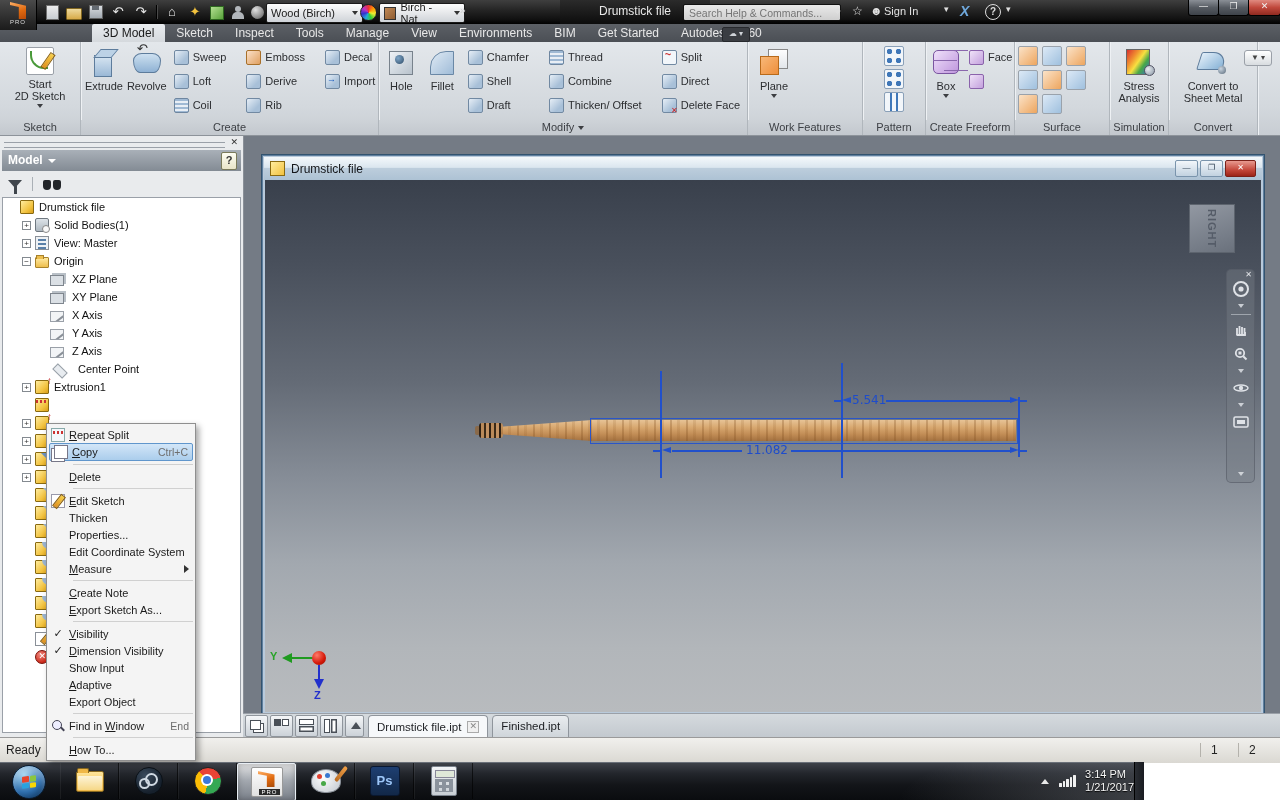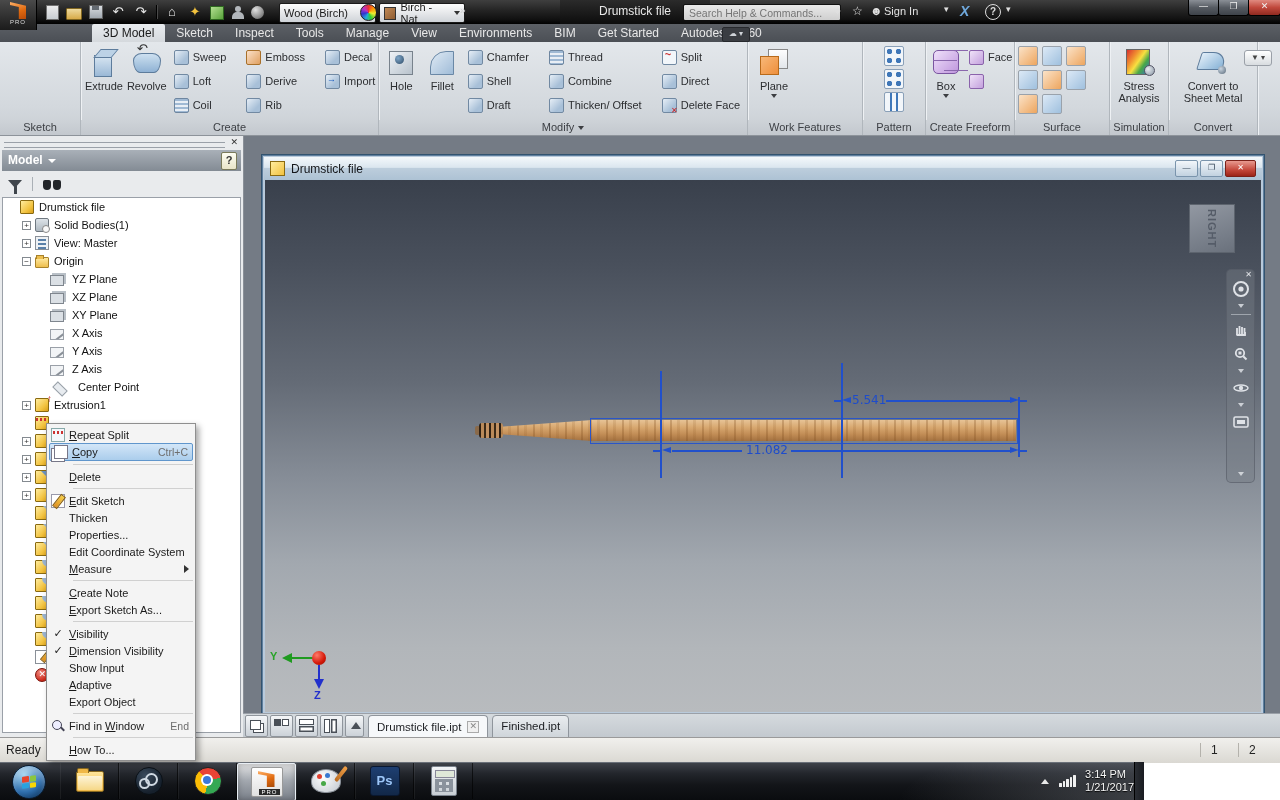--- a/index.html
+++ b/index.html
@@ -24,21 +24,21 @@
   .glyph{color:#e8e8e8;font-size:13px;line-height:16px;text-align:center;width:16px}
   .qsep{width:1px;height:14px;background:#000;box-shadow:1px 0 0 #4a4a4a}
   .qi-cube{width:12px;height:12px;background:linear-gradient(135deg,#bff09a,#5faf3f);border:1px solid #2f6f1f;margin-top:2px}
   .qi-ball{width:13px;height:13px;border-radius:50%;background:radial-gradient(circle at 35% 30%,#f2f2f2,#9a9a9a 60%,#5a5a5a)}
   .qi-person{width:13px;height:13px;position:relative}
   .qi-person::before{content:"";position:absolute;left:4px;top:0;width:6px;height:6px;border-radius:50%;background:#bfc4c9}
   .qi-person::after{content:"";position:absolute;left:1px;top:6px;width:12px;height:7px;border-radius:5px 5px 0 0;background:#bfc4c9}
   .tsel{height:18px;background:linear-gradient(180deg,#fdfdfd,#cfd3d8);border:1px solid #1a1a1a;border-radius:2px;
     display:flex;align-items:center;font-size:11px;color:#1a1a1a;padding:0 4px;gap:4px}
   .tsel .tarr{width:0;height:0;border-left:3.5px solid transparent;border-right:3.5px solid transparent;border-top:4px solid #333;margin-left:auto}
-  #matSel{left:279px;top:3px;width:87px}
+  #matSel{left:266px;top:3px;width:87px}
   #wheel{left:360px;top:4px;width:15px;height:15px;border-radius:50%;
     background:conic-gradient(#e33,#f90,#ee3,#3c3,#2ad,#33c,#b3c,#e33);border:1px solid #222}
   #appSel{left:379px;top:3px;width:76px}
   .swatch{width:11px;height:11px;background:linear-gradient(135deg,#c08a58,#8f5c30);border:1px solid #333}
   .chev2{color:#cfcfcf;font-size:10px}
   #docTitle{position:absolute;left:560px;top:0;width:150px;height:24px;background:linear-gradient(180deg,#2b2b2b,#0c0c0c);
     color:#e8e8e8;font-size:12px;text-align:center;line-height:23px}
   #searchBox{position:absolute;left:683px;top:4px;width:146px;height:15px;background:linear-gradient(180deg,#e9e9e9,#cfcfcf);
     border:1px solid #111;border-radius:2px;font-size:10.5px;color:#5a5a5a;padding:0 5px;font-family:"Liberation Sans",sans-serif}
   .tico{position:absolute;top:4px;color:#e0e0e0;font-size:12px}
@@ -368,20 +368,28 @@
       <span class="rtab">Environments</span>
       <span class="rtab">BIM</span>
       <span class="rtab">Get Started</span>
       <span class="rtab">Autodesk A360</span>
     </div>
   <div id="cloudbtn">☁ ▾</div>
 </div>
 
 <div id="ribbon">
   <div class="panel" style="width:80px">
+    <div class="pbody" style="justify-content:center">
+      <div class="lbtn" style="width:64px">
+        <span class="lic lic-start2d"></span>
+        <span class="lbl">Start
+2D Sketch</span>
+        <span class="darr"></span>
+      </div>
+    </div>
     <div class="plabel">
         <span>Sketch</span>
       </div>
   </div>
 
   <div class="panel" style="width:297px">
     <div class="pbody">
       <div class="lbtn">
         <span class="lic lic-extrude"></span>
         <span class="lbl">Extrude</span>
@@ -622,26 +630,20 @@
         <span style="width: 19px; flex: 0 0 auto;"></span>
         <span class="texp">+</span>
         <span class="ti ti-design-view"></span>
         <span>View: Master</span>
       </div>
       <div class="trow">
         <span style="width: 19px; flex: 0 0 auto;"></span>
         <span class="texp">−</span>
         <span class="ti ti-folder"></span>
         <span>Origin</span>
-      </div>
-      <div class="trow">
-        <span style="width: 34px; flex: 0 0 auto;"></span>
-        <span class="tspacer"></span>
-        <span class="ti ti-work-plane"></span>
-        <span>YZ Plane</span>
       </div>
       <div class="trow">
         <span style="width: 34px; flex: 0 0 auto;"></span>
         <span class="tspacer"></span>
         <span class="ti ti-work-plane"></span>
         <span>XZ Plane</span>
       </div>
       <div class="trow">
         <span style="width: 34px; flex: 0 0 auto;"></span>
         <span class="tspacer"></span>

